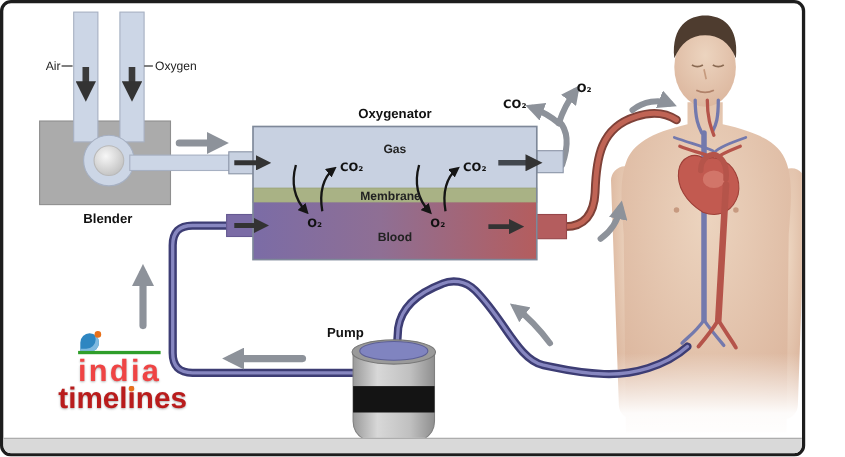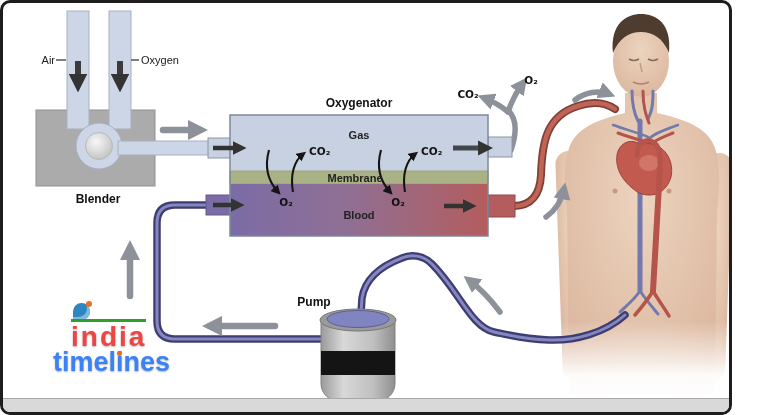--- a/index.html
+++ b/index.html
@@ -19,21 +19,21 @@
   .lbl-t{font-size:12px;font-weight:bold;fill:#111111;}
   .gaslbl{font-family:"DejaVu Sans","Liberation Sans",sans-serif;font-size:10.5px;font-weight:bold;fill:#111111;}
   
   .logo{position:absolute;left:48px;top:298px;width:130px;height:84px;}
   .logo-icon{position:absolute;left:22px;top:2px;width:17px;height:17px;border-radius:50% 50% 50% 10%;
     background:#2e86c1;box-shadow:inset -3px -3px 0 #7fb9e0;}
   .logo-icon::after{content:"";position:absolute;right:-2px;top:-2px;width:6px;height:6px;border-radius:50%;background:#e8701a;}
   .logo-india{position:absolute;left:20px;top:18px;color:#ef4444;font-size:28px;line-height:28px;
     font-weight:bold;letter-spacing:2px;border-top:3px solid #2f9e2a;padding-top:1px;
     text-shadow:0 1px 2px rgba(0,0,0,.3);}
-  .logo-timelines{position:absolute;left:2px;top:47px;color:#3b82f6;font-size:27px;line-height:28px;
+  .logo-timelines{position:absolute;left:2px;top:47px;color:#b91c1c;font-size:27px;line-height:28px;
     font-weight:bold;letter-spacing:0px;text-shadow:0 1px 2px rgba(0,0,0,.3);}
   .logo-dot{position:absolute;left:66px;top:50px;width:5px;height:5px;border-radius:50%;background:#e8701a;}
 </style>
 </head>
 <body>
 
 <div class="frame">
 
 <svg width="768" height="402" viewBox="0 0 768 402">
   <defs>

